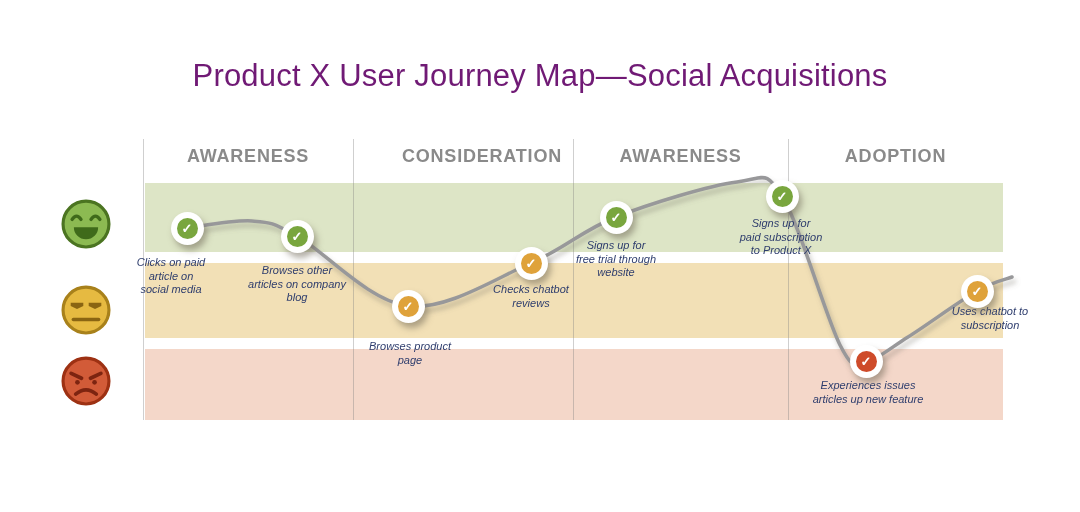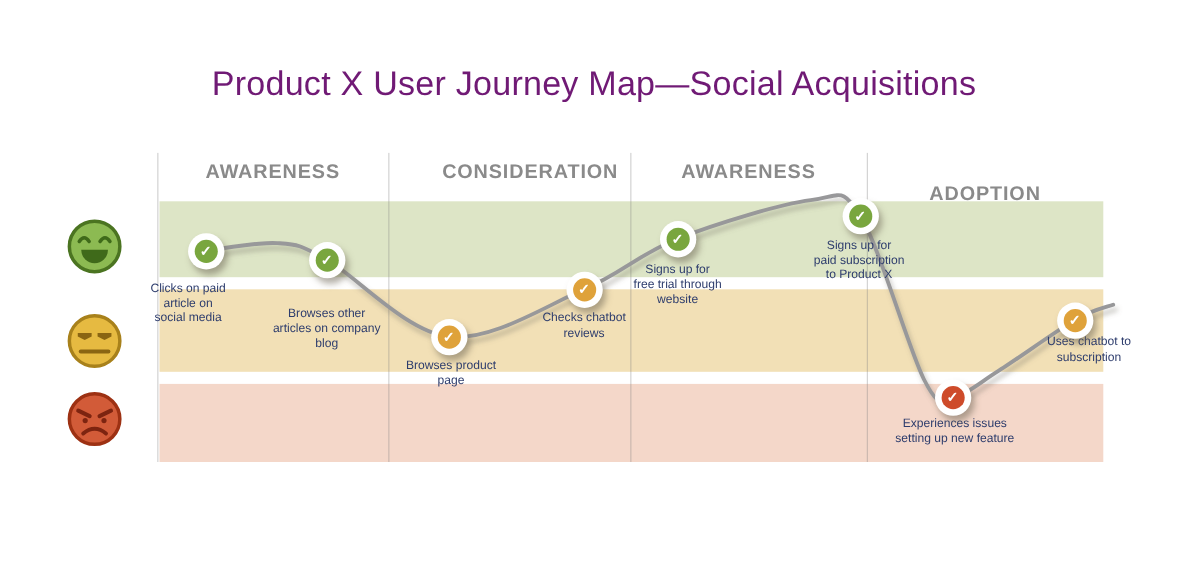--- a/index.html
+++ b/index.html
@@ -8,21 +8,21 @@
          font-size:31px;font-weight:400;color:#701a75;letter-spacing:0.2px;}
   .exp-label{position:absolute;left:35px;top:146px;width:100px;text-align:center;
              font-size:10px;font-weight:bold;color:#141414;line-height:12px;letter-spacing:0.4px;}
   .stage-header{position:absolute;top:140px;height:32px;display:flex;align-items:center;justify-content:center;
                 font-size:18px;font-weight:bold;color:#8a8a8a;letter-spacing:0.8px;z-index:3;}
   .divider{position:absolute;top:139px;height:281px;width:1px;background:rgba(130,130,130,0.38);z-index:2;}
   .band{position:absolute;left:145px;width:858px;z-index:1;}
   .face{position:absolute;left:59px;width:54px;height:54px;z-index:2;}
   .curve-svg{position:absolute;left:0;top:0;z-index:4;pointer-events:none;}
   .step-label{position:absolute;width:164px;text-align:center;font-size:11px;line-height:13.5px;
-              color:var(--label-color,#2e3d6d);white-space:pre-line;z-index:5;}
+              color:var(--label-color,#2e3d6d);white-space:pre-line;z-index:5;font-style:italic;}
   .marker{position:absolute;width:33px;height:33px;border-radius:50%;background:#ffffff;
           display:flex;align-items:center;justify-content:center;z-index:6;
           box-shadow:3px 5px 6px rgba(105,98,82,0.5);}
   .marker-dot{width:21px;height:21px;border-radius:50%;display:flex;align-items:center;justify-content:center;}
   .marker-dot span{color:#ffffff;font-size:13px;font-weight:bold;line-height:1;transform:translateY(-0.5px);}
 </style>
 </head>
 <body>
 
 <div class="canvas">
@@ -61,21 +61,21 @@
 
   <div id="bands">
       <div class="band" style="top: 183px; height: 69px; background: rgb(221, 229, 198);"></div>
       <div class="band" style="top: 263px; height: 75px; background: rgb(242, 224, 182);"></div>
       <div class="band" style="top: 349px; height: 71px; background: rgb(244, 215, 201);"></div>
     </div>
   <div id="headers">
       <div class="stage-header" style="left: 143px; width: 210px;">AWARENESS</div>
       <div class="stage-header" style="left: 372px; width: 220px;">CONSIDERATION</div>
       <div class="stage-header" style="left: 573px; width: 215px;">AWARENESS</div>
-      <div class="stage-header" style="left: 788px; width: 215px; margin-top: 20px;">ADOPTION</div>
+      <div class="stage-header" style="left: 788px; width: 215px;">ADOPTION</div>
     </div>
   <div id="dividers">
       <div class="divider" style="left: 143px;"></div>
       <div class="divider" style="left: 353px;"></div>
       <div class="divider" style="left: 573px;"></div>
       <div class="divider" style="left: 788px;"></div>
     </div>
 
   <svg class="curve-svg" width="1080" height="512" viewBox="0 0 1080 512">
     <defs>
@@ -88,29 +88,29 @@
 
   <div id="plot">
       <div class="step-label" style="left: 89px; top: 256px;">Clicks on paid
 article on
 social media</div>
       <div class="marker" style="left: 170.5px; top: 211.5px;">
         <div class="marker-dot" style="background: rgb(121, 166, 62);">
           <span>✓</span>
         </div>
       </div>
-      <div class="step-label" style="left: 215px; top: 279px;">Browses other
+      <div class="step-label" style="left: 215px; top: 264px;">Browses other
 articles on company
 blog</div>
       <div class="marker" style="left: 280.5px; top: 219.5px;">
         <div class="marker-dot" style="background: rgb(121, 166, 62);">
           <span>✓</span>
         </div>
       </div>
-      <div class="step-label" style="left: 328px; top: 326px;">Browses product
+      <div class="step-label" style="left: 328px; top: 340px;">Browses product
 page</div>
       <div class="marker" style="left: 391.5px; top: 289.5px;">
         <div class="marker-dot" style="background: rgb(223, 162, 58);">
           <span>✓</span>
         </div>
       </div>
       <div class="step-label" style="left: 449px; top: 283px;">Checks chatbot
 reviews</div>
       <div class="marker" style="left: 514.5px; top: 246.5px;">
         <div class="marker-dot" style="background: rgb(223, 162, 58);">
@@ -127,21 +127,21 @@
       </div>
       <div class="step-label" style="left: 699px; top: 217px;">Signs up for
 paid subscription
 to Product X</div>
       <div class="marker" style="left: 765.5px; top: 179.5px;">
         <div class="marker-dot" style="background: rgb(121, 166, 62);">
           <span>✓</span>
         </div>
       </div>
       <div class="step-label" style="left: 786px; top: 379px;">Experiences issues
-setting up new feature</div>
+articles up new feature</div>
       <div class="marker" style="left: 849.5px; top: 344.5px;">
         <div class="marker-dot" style="background: rgb(206, 75, 42);">
           <span>✓</span>
         </div>
       </div>
       <div class="step-label" style="left: 908px; top: 305px;">Uses chatbot to
 subscription</div>
       <div class="marker" style="left: 960.5px; top: 274.5px;">
         <div class="marker-dot" style="background: rgb(223, 162, 58);">
           <span>✓</span>

